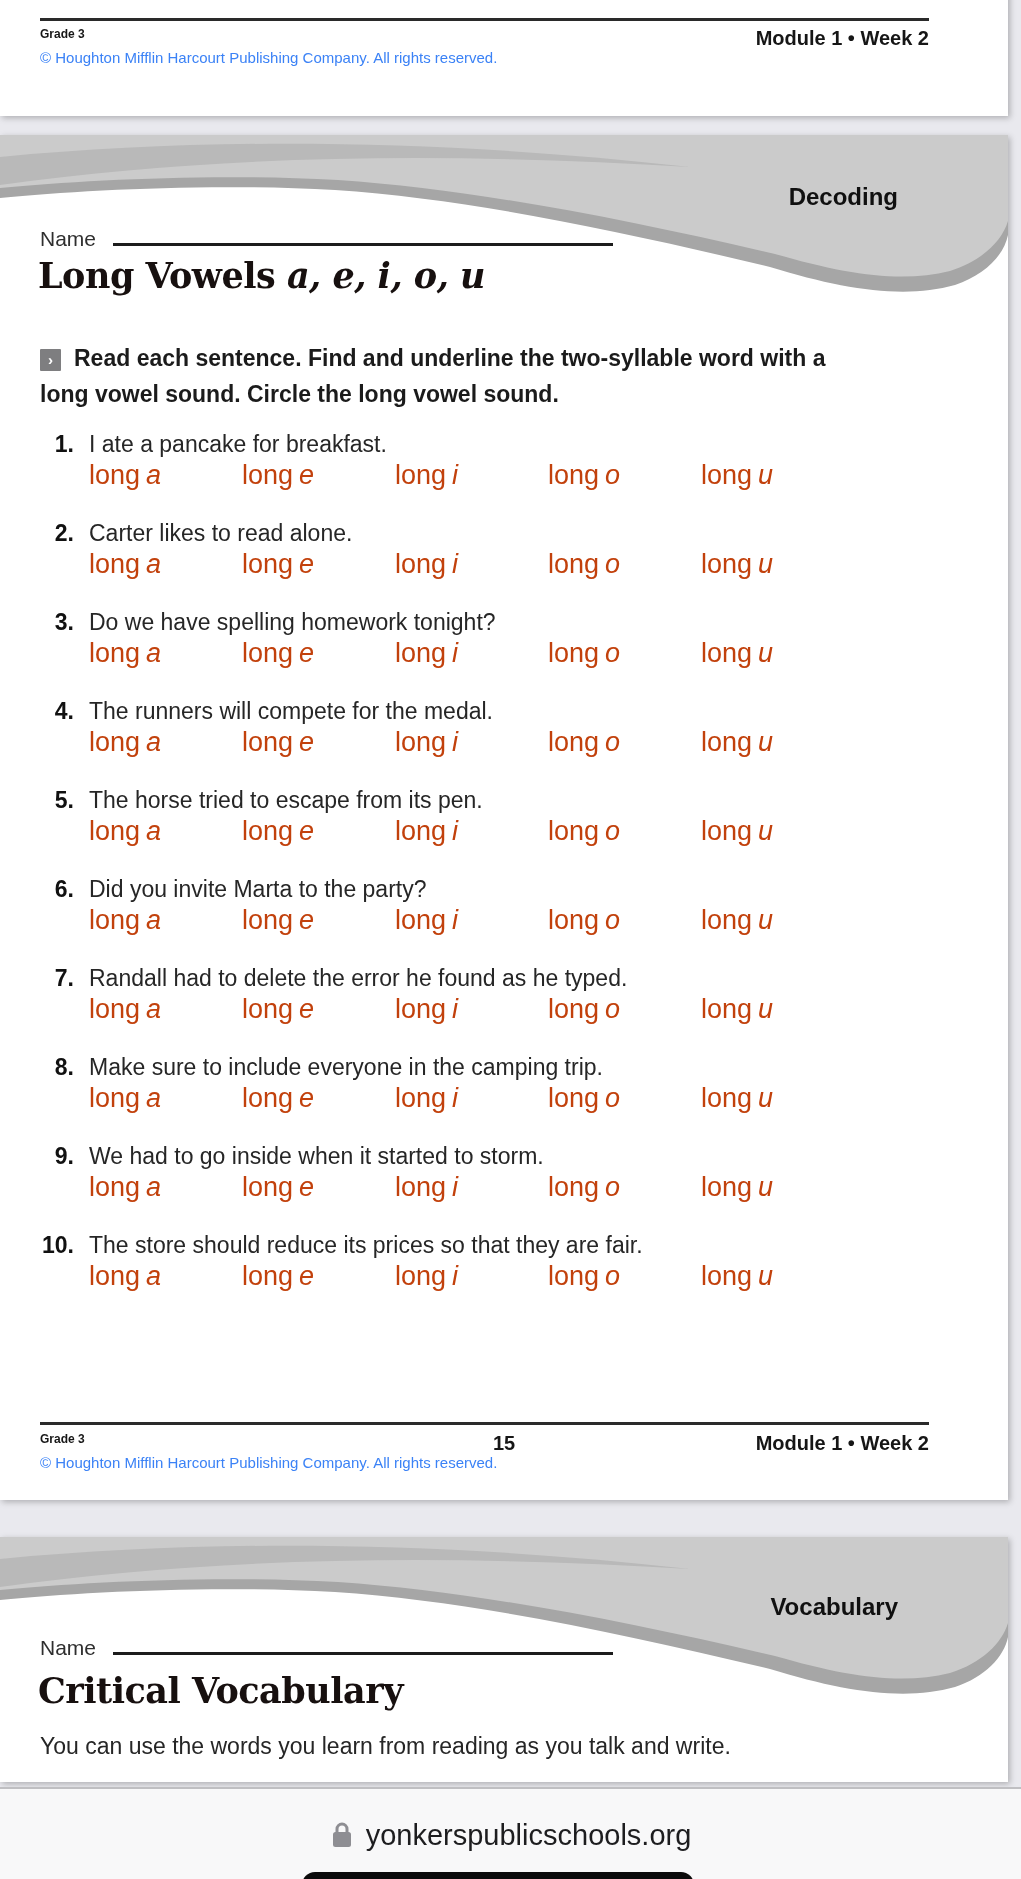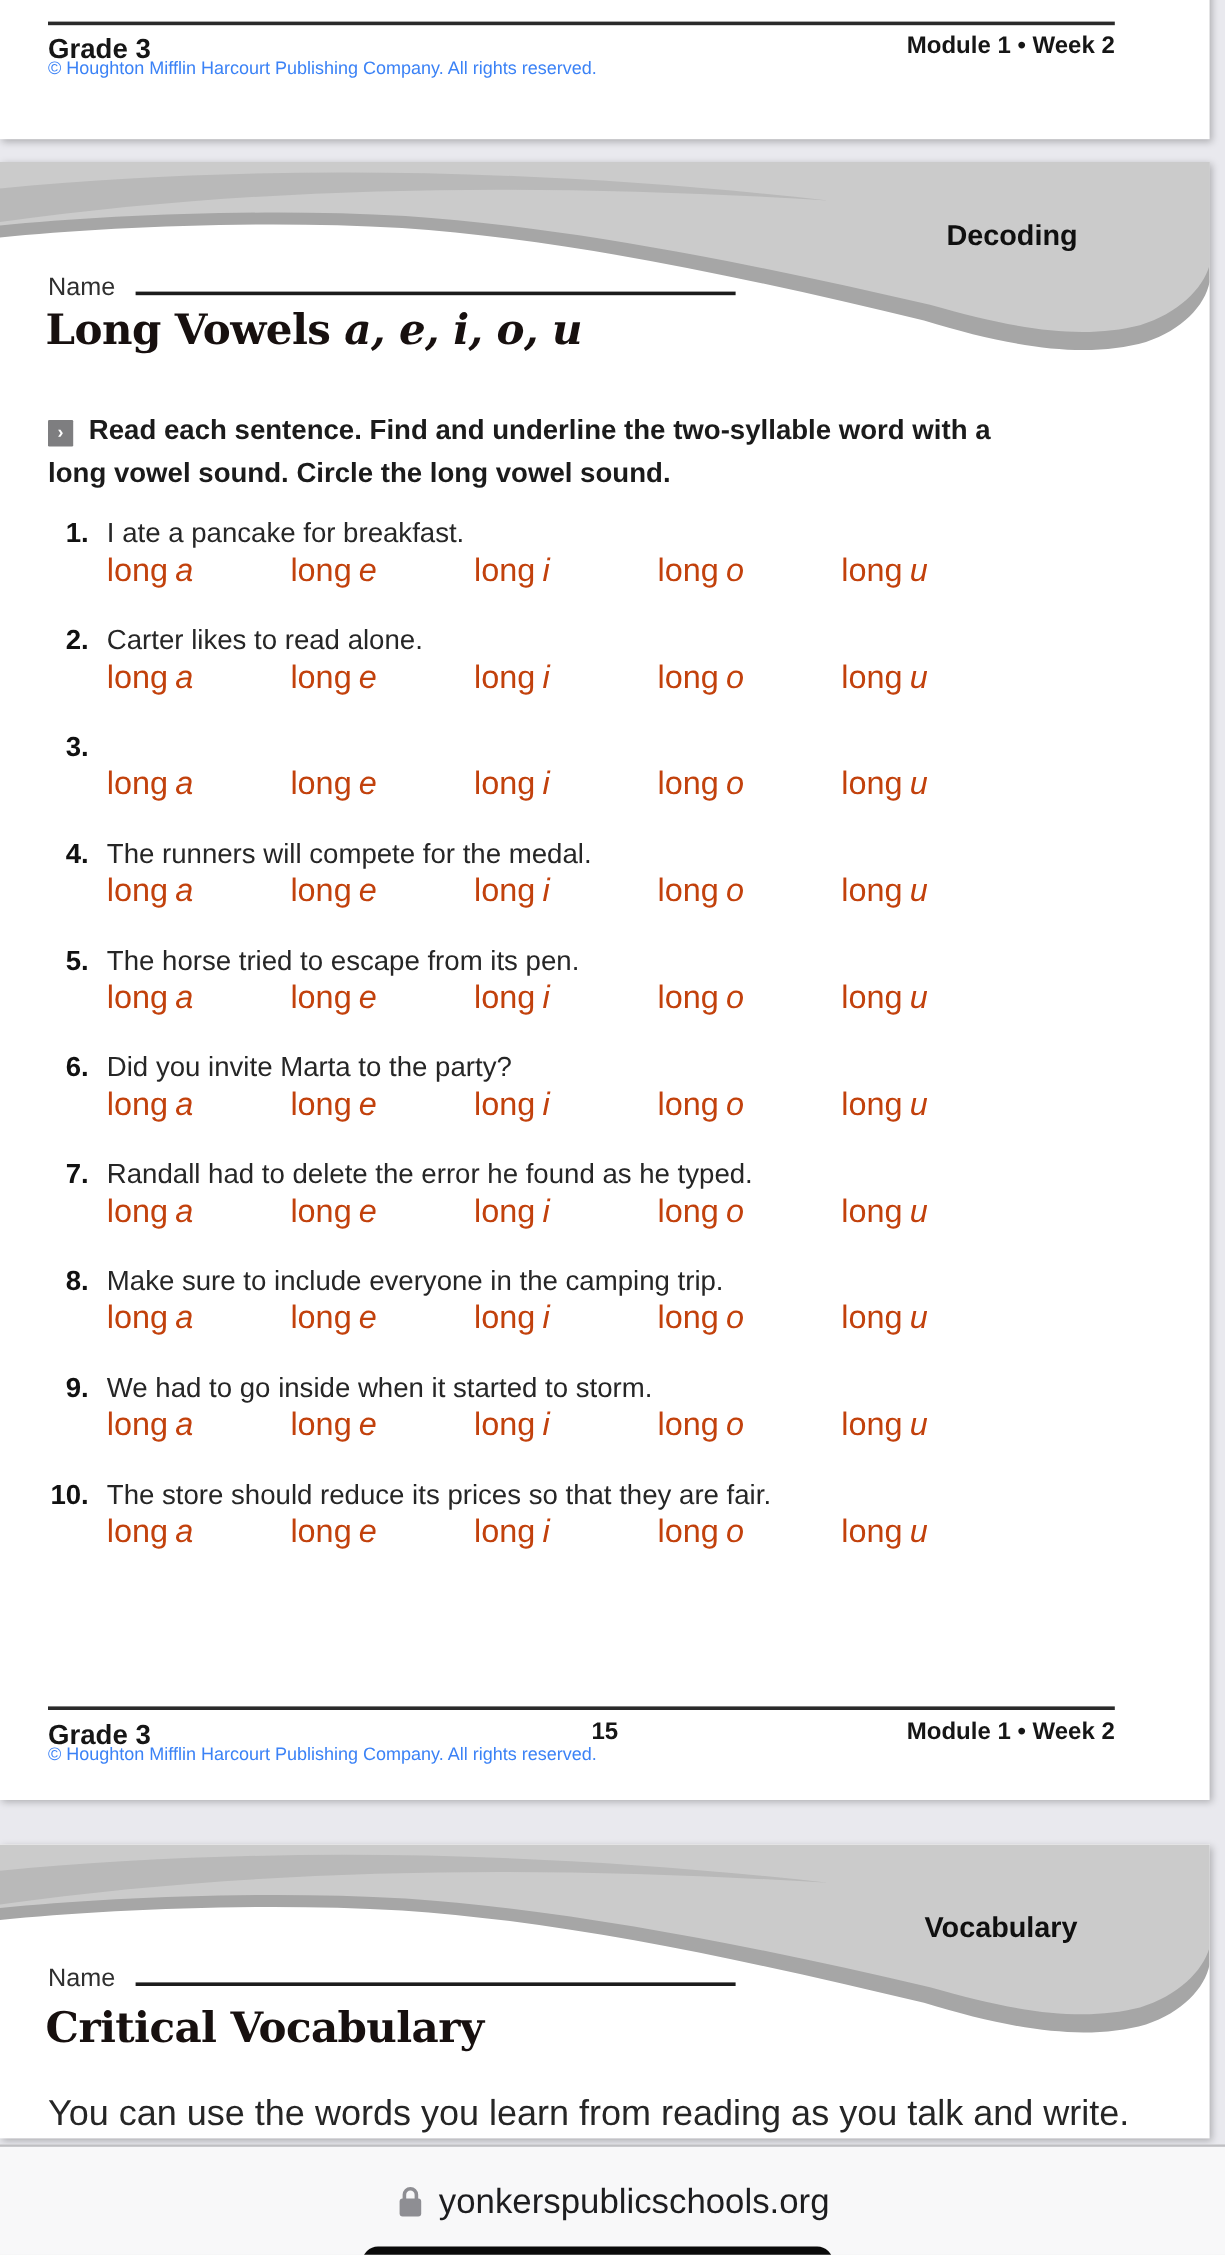--- a/index.html
+++ b/index.html
@@ -12,21 +12,21 @@
   .page{
     position:absolute;left:0;width:1008px;background:#ffffff;
     box-shadow:2px 2px 6px rgba(0,0,0,.25);
   }
   #page14{top:-10px;height:126px;}
   #page15{top:135px;height:1365px;text-decoration:underline;}
   #page16{top:1537px;height:245px;overflow:hidden;}
 
   
   .footer-rule{position:absolute;left:40px;width:889px;border-top:3px solid #2a2a2a;}
-  .f-grade{position:absolute;left:40px;font-size:23px;font-weight:bold;color:#161616;}
+  .f-grade{position:absolute;left:40px;font-size:12px;font-weight:bold;color:#161616;}
   .f-num{position:absolute;left:0;width:1008px;text-align:center;font-size:20px;font-weight:bold;color:#161616;}
   .f-module{position:absolute;right:79px;font-size:20px;font-weight:bold;color:#161616;}
   .f-copy{position:absolute;left:40px;font-size:15px;color:#3b82f6;}
 
   #page14 .footer-rule{top:28px;}
   #page14 .f-grade,#page14 .f-num,#page14 .f-module{top:37px;}
   #page14 .f-copy{top:59px;}
 
   #page15 .footer-rule{top:1287px;}
   #page15 .f-grade,#page15 .f-num,#page15 .f-module{top:1297px;}
@@ -68,21 +68,21 @@
   .item:last-child{margin-bottom:0;}
   .item-line{display:flex;font-size:23px;line-height:31px;color:#262626;}
   .item-num{width:34px;flex:none;text-align:right;font-weight:bold;margin-right:15px;color:#111;}
   .item-sentence{white-space:nowrap;}
   .opts{display:flex;margin-left:49px;font-size:27px;line-height:31px;color:#c2410c;}
   .opt{width:153px;flex:none;white-space:nowrap;}
   .opt:last-child{width:auto;}
   .opt i{font-style:italic;margin-left:6px;}
 
   
-  .intro{position:absolute;top:208px;left:40px;font-size:30px;color:#262626;white-space:nowrap;}
+  .intro{position:absolute;top:196px;left:40px;font-size:23px;color:#262626;white-space:nowrap;}
 
   
   .browser-bar{
     position:absolute;top:1787px;left:0;width:1021px;height:92px;
     background:#f8f8f9;border-top:2px solid #bfbfc2;
     display:flex;align-items:center;justify-content:center;gap:12px;
     z-index:5;
   }
   .url-domain{font-size:29px;color:#1d1d1f;}
   .lock-icon{display:inline-block;}
@@ -147,20 +147,21 @@
       <span class="opt"><span>long</span><i>e</i></span>
       <span class="opt"><span>long</span><i>i</i></span>
       <span class="opt"><span>long</span><i>o</i></span>
       <span class="opt"><span>long</span><i>u</i></span>
     </div>
   </div>
 
   <div class="item">
     <div class="item-line">
       <span class="item-num">3.</span>
+      <span class="item-sentence">Do we have spelling homework tonight?</span>
     </div>
     <div class="opts">
       <span class="opt"><span>long</span><i>a</i></span>
       <span class="opt"><span>long</span><i>e</i></span>
       <span class="opt"><span>long</span><i>i</i></span>
       <span class="opt"><span>long</span><i>o</i></span>
       <span class="opt"><span>long</span><i>u</i></span>
     </div>
   </div>
 

